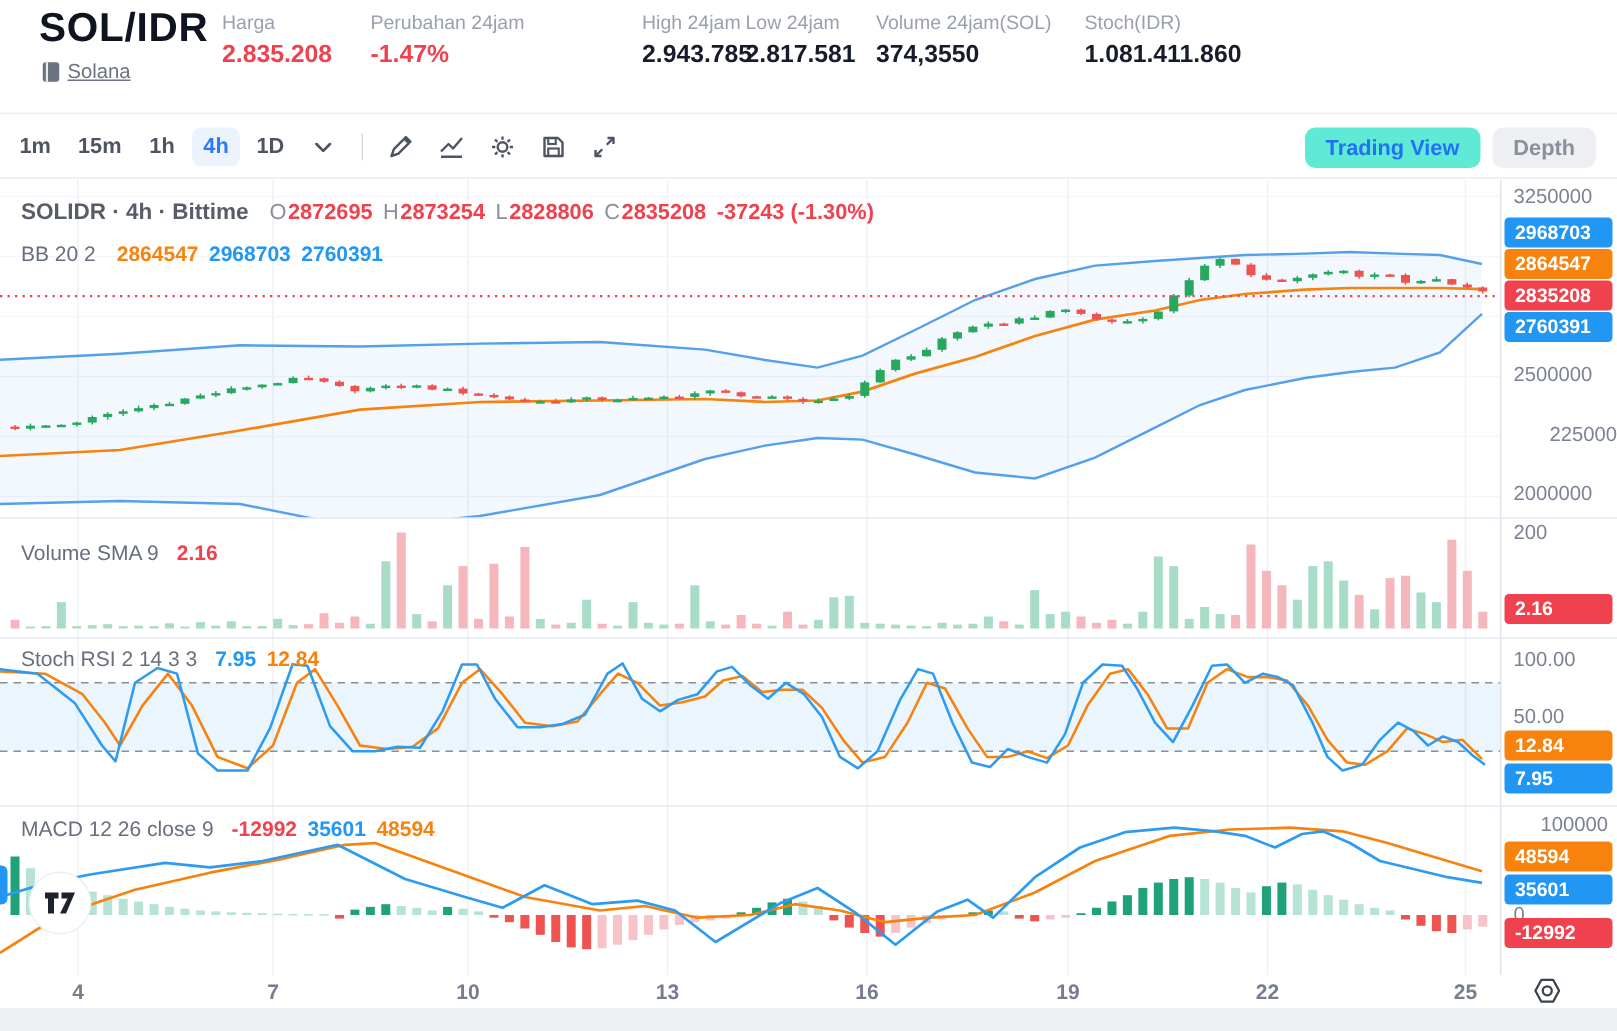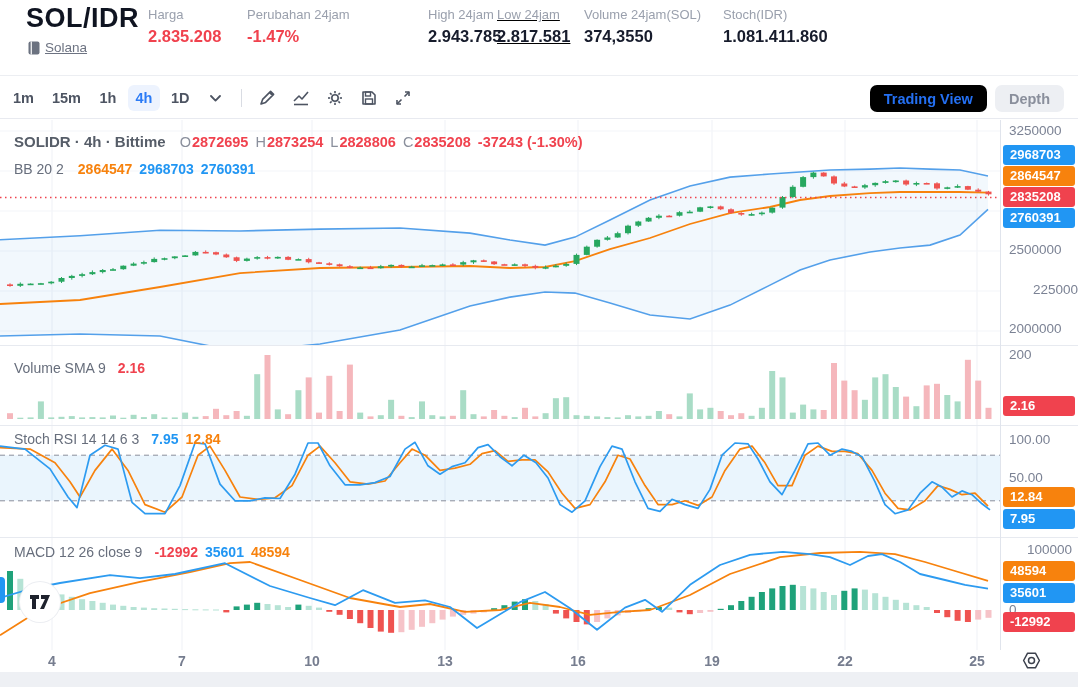--- a/index.html
+++ b/index.html
@@ -21,21 +21,21 @@
   #toolbar { position:absolute; left:0; top:77px; width:1078px; height:42px; background:#fff; border-bottom:1px solid #e8eaf0; }
   #tf-group { position:absolute; left:6px; top:8px; display:flex; align-items:center; gap:4px; }
   .tf-btn { min-width:32px; height:26px; padding:0 7px; display:flex; align-items:center; justify-content:center;
     font-size:14.5px; font-weight:700; color:#4d5462; border-radius:6px; cursor:pointer; }
   .tf-btn.active { color:#2b7bf6; background:#edf3fe; }
   .icon-btn { width:30px; height:26px; display:flex; align-items:center; justify-content:center; cursor:pointer; }
   .vdiv { width:1px; height:18px; background:#d9dce3; margin:0 6px; }
   #tab-group { position:absolute; right:14px; top:8px; display:flex; gap:8px; }
   .tab-pill { height:27px; padding:0 14px; display:flex; align-items:center; border-radius:7px;
     font-size:14.5px; font-weight:700; cursor:pointer; }
-  .tab-pill.active { background:#000000; color:#2470f3; }
+  .tab-pill.active { background:#5eead4; color:#2470f3; }
   .tab-pill.inactive { background:#edeff3; color:#8a8f9c; }
 
   
   #chart-wrap { position:absolute; left:0; top:120px; width:1078px; height:552px; }
   #chart-svg { position:absolute; left:0; top:0; }
   .pane-sep { position:absolute; left:0; width:1078px; height:1px; background:#e7eaf0; cursor:row-resize; }
   #axis-border { position:absolute; left:1000px; top:0; width:1px; height:552px; background:#e0e4ec; }
 
   
   .legend { position:absolute; display:flex; align-items:center; white-space:nowrap; z-index:5; }
@@ -91,21 +91,21 @@
           <div class="vl red">2.835.208</div>
         </div>
         <div class="stat" style="left: 247px;">
           <div class="lb">Perubahan 24jam</div>
           <div class="vl red">-1.47%</div>
         </div>
         <div class="stat" style="left: 428px;">
           <div class="lb">High 24jam</div>
           <div class="vl">2.943.785</div>
         </div>
-        <div class="stat" style="left: 497px; text-decoration: underline;">
+        <div class="stat" style="left: 497px;">
           <div class="lb">Low 24jam</div>
           <div class="vl">2.817.581</div>
         </div>
         <div class="stat" style="left: 584px;">
           <div class="lb">Volume 24jam(SOL)</div>
           <div class="vl">374,3550</div>
         </div>
         <div class="stat" style="left: 723px;">
           <div class="lb">Stoch(IDR)</div>
           <div class="vl">1.081.411.860</div>
@@ -630,21 +630,21 @@
         <span class="lg-t2">BB 20 2</span>
         <span class="lg-orange">2864547</span>
         <span class="lg-blue">2968703</span>
         <span class="lg-blue">2760391</span>
       </div>
     <div class="legend" id="legend-vol" style="left:14px; top:240px;">
         <span class="lg-t2">Volume SMA 9</span>
         <span class="lg-red">2.16</span>
       </div>
     <div class="legend" id="legend-stoch" style="left:14px; top:311px;">
-        <span class="lg-t2">Stoch RSI 14 14 6 3</span>
+        <span class="lg-t2">Stoch RSI 2 14 3 3</span>
         <span class="lg-blue">7.95</span>
         <span class="lg-orange">12.84</span>
       </div>
     <div class="legend" id="legend-macd" style="left:14px; top:424px;">
         <span class="lg-t2">MACD 12 26 close 9</span>
         <span class="lg-red">-12992</span>
         <span class="lg-blue">35601</span>
         <span class="lg-orange">48594</span>
       </div>
 

